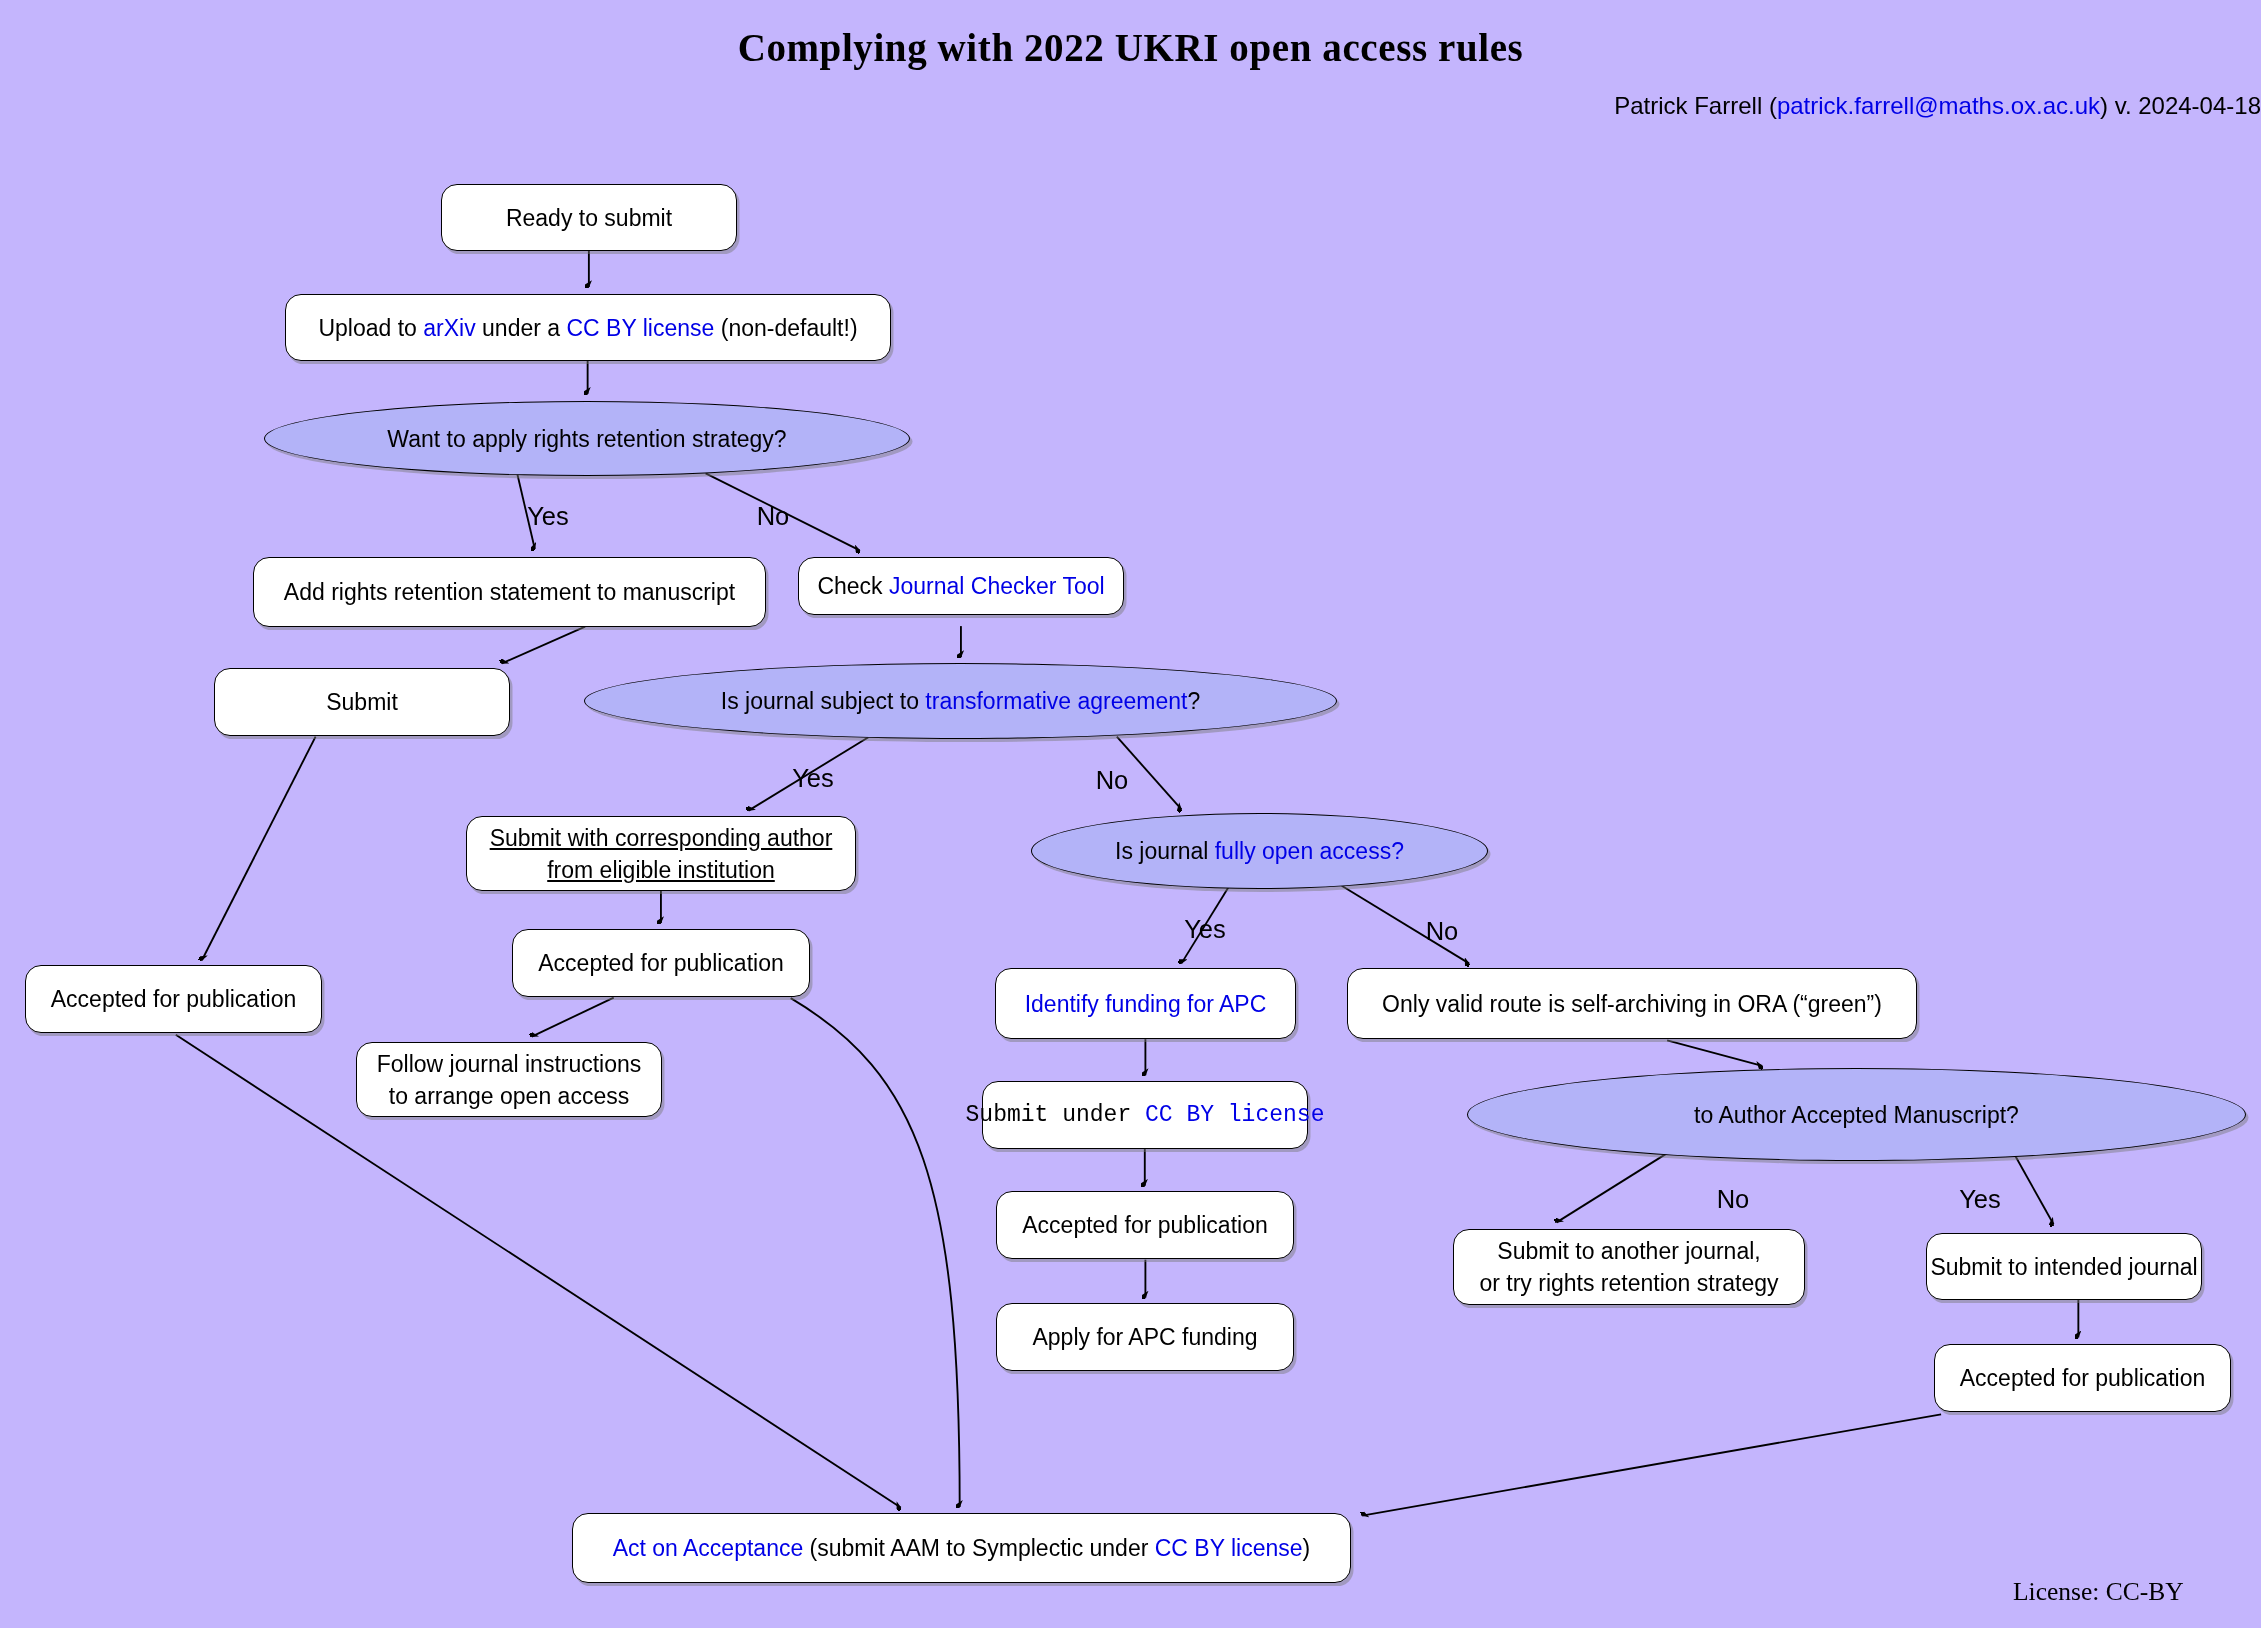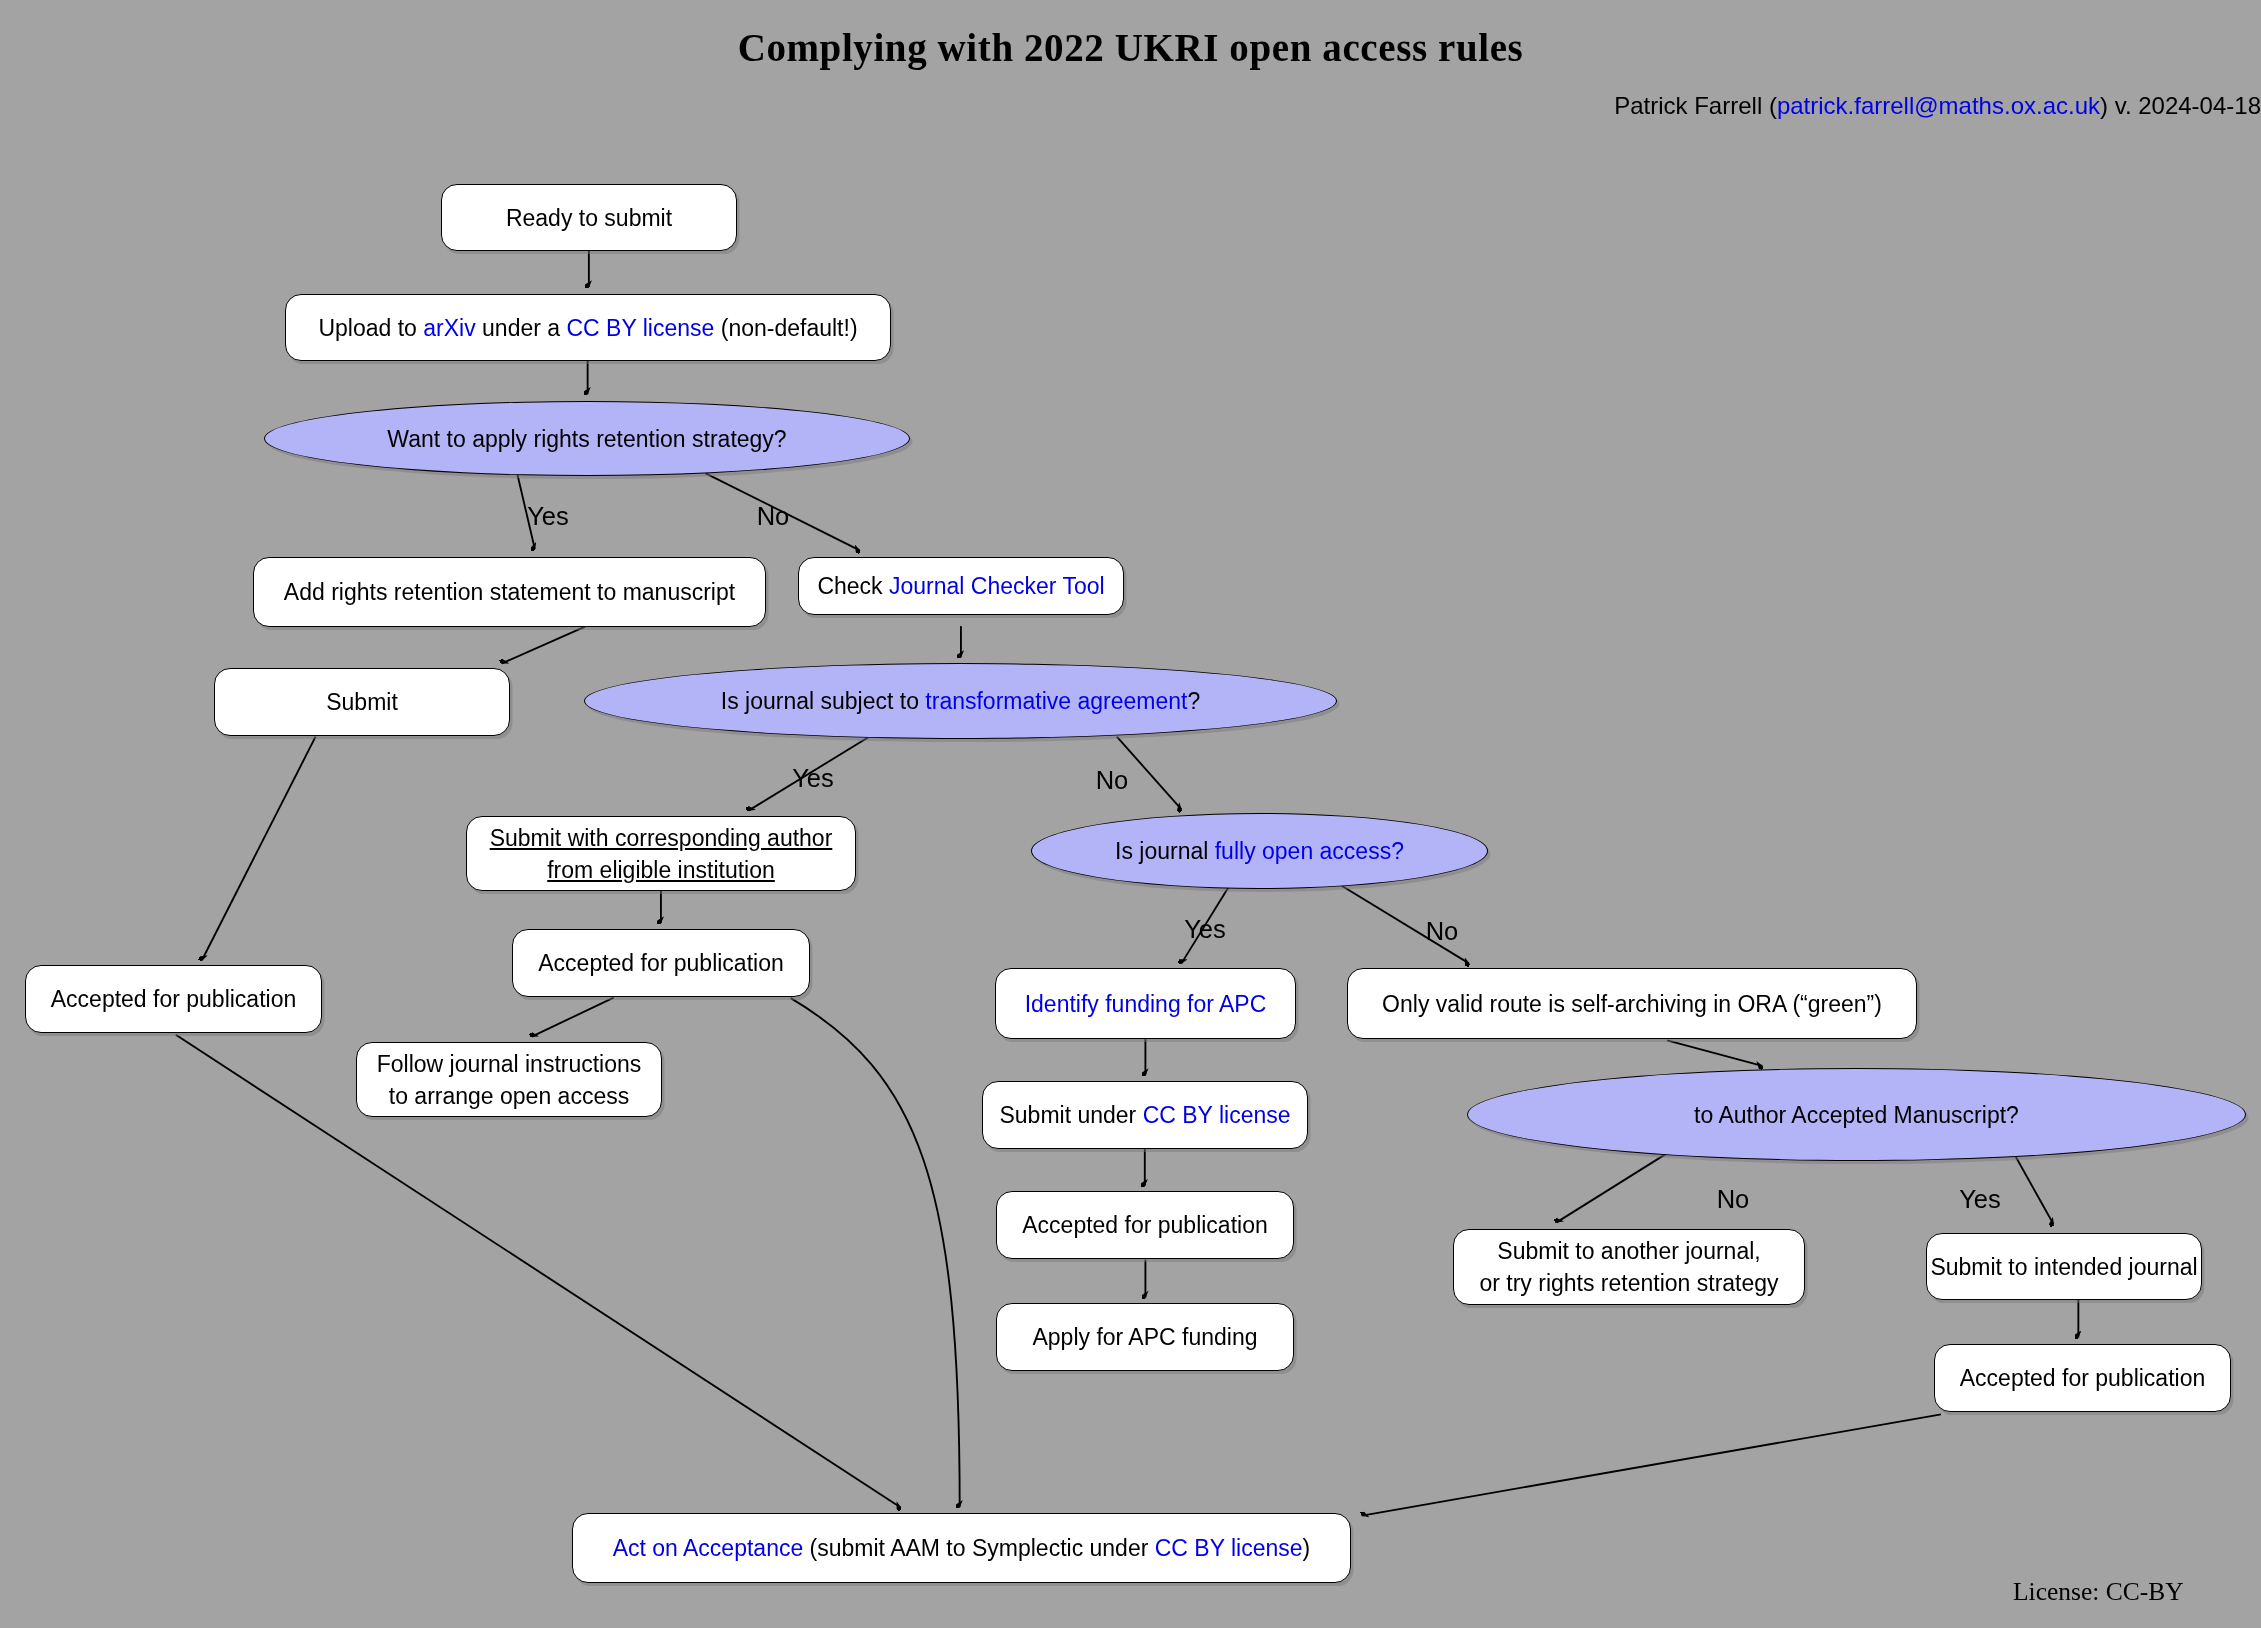--- a/index.html
+++ b/index.html
@@ -1,19 +1,19 @@
 <!DOCTYPE html>
 <html style="font-size:10px"><head>
 <meta charset="utf-8">
 <style>
   html,body{margin:0;padding:0;background:#ffffff;}
   #canvas{
     position:relative;
     width:2261px;height:1628px;
-    background:#a3a3a3;
+    background:#c4b5fd;
     font-family:"Liberation Sans","DejaVu Sans",sans-serif;
     color:#000;
     overflow:hidden;
   }
   #edges{position:absolute;left:0;top:0;width:2261px;height:1628px;}
   .hdr-title{
     position:absolute;left:0;top:25px;width:2261px;
     text-align:center;
     font-family:"Liberation Serif","DejaVu Serif",serif;
     font-weight:bold;font-size:39px;letter-spacing:0.6px;
@@ -129,21 +129,21 @@
       <div class="node" style="left: 1347px; top: 968px; width: 570px; height: 71px;">
         <div><span>Only valid route is self-archiving in ORA (“green”)</span></div>
       </div>
       <div class="node" style="left: 356px; top: 1042px; width: 306px; height: 75px;">
         <div><span>Follow journal instructions</span></div>
         <div><span>to arrange open access</span></div>
       </div>
       <div class="node decision" style="left: 1467px; top: 1068px; width: 779px; height: 93px; background: rgb(179, 179, 248);">
         <div><span>to Author Accepted Manuscript?</span></div>
       </div>
-      <div class="node" style="left: 982px; top: 1081px; width: 326px; height: 68px;">
+      <div class="node" style="left: 982px; top: 1081px; width: 326px; height: 68px; font-family: Liberation Mono, monospace;">
         <div><span>Submit under </span><span class="lnk">CC BY license</span></div>
       </div>
       <div class="node" style="left: 996px; top: 1191px; width: 298px; height: 68px;">
         <div><span>Accepted for publication</span></div>
       </div>
       <div class="node" style="left: 1453px; top: 1229px; width: 352px; height: 76px;">
         <div><span>Submit to another journal,</span></div>
         <div><span>or try rights retention strategy</span></div>
       </div>
       <div class="node" style="left: 1926px; top: 1233px; width: 276px; height: 67px; align-items: center;">

